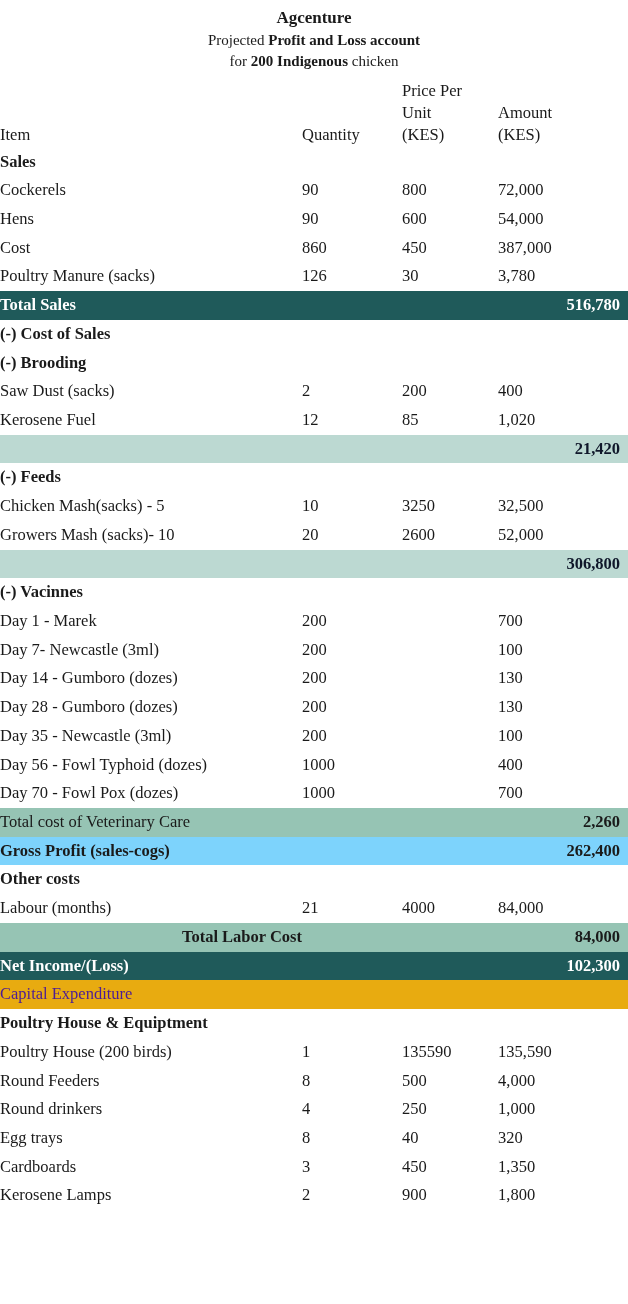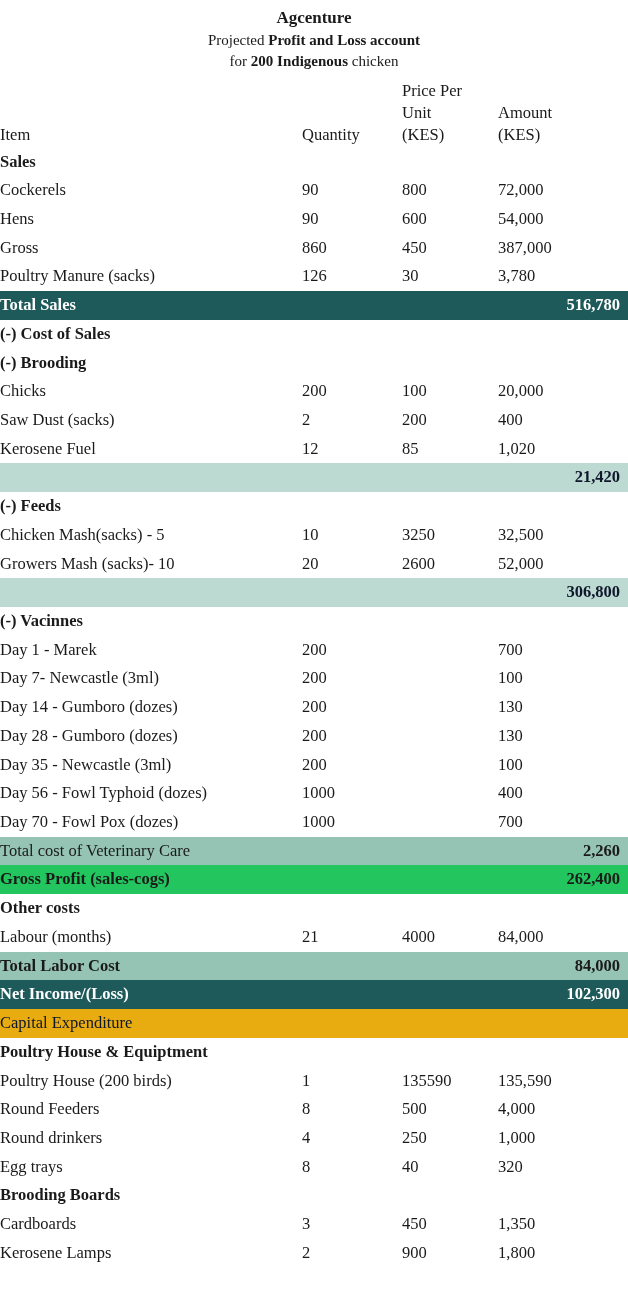--- a/index.html
+++ b/index.html
@@ -63,34 +63,34 @@
   
   tr.band-dark td {
     background: #1f5a5a;
     color: #ffffff;
     font-weight: bold;
   }
   tr.band-mid td {
     background: #96c4b4;
     color: #1a1a1a;
   }
-  tr.band-mid-b td { font-weight: bold; }
+  tr.band-mid-b td { font-weight: bold; text-align: right; }
   tr.band-light td {
     background: #bcd9d2;
     color: #0f172a;
     font-weight: bold;
   }
   tr.band-green td {
-    background: #22c55e;
+    background: #7dd3fc;
     color: #1a1a1a;
     font-weight: bold;
   }
   tr.band-gold td {
     background: #e8ab10;
-    color: #0f172a;
+    color: #4c1d95;
   }
   td.amt.right { text-align: right; padding-right: 8px; }
   td.amt.left  { text-align: left; margin-left: 8px; }
 </style>
 </head>
 <body>
 
 <div class="sheet">
 
   <div class="title-block">
@@ -134,21 +134,21 @@
           <td class="unit">800</td>
           <td class="amt left">72,000</td>
         </tr>
         <tr>
           <td class="item">Hens</td>
           <td class="qty">90</td>
           <td class="unit">600</td>
           <td class="amt left">54,000</td>
         </tr>
         <tr>
-          <td class="item">Gross</td>
+          <td class="item">Cost</td>
           <td class="qty">860</td>
           <td class="unit">450</td>
           <td class="amt left">387,000</td>
         </tr>
         <tr>
           <td class="item">Poultry Manure (sacks)</td>
           <td class="qty">126</td>
           <td class="unit">30</td>
           <td class="amt left">3,780</td>
         </tr>
@@ -162,26 +162,20 @@
           <td class="item bold">(-) Cost of Sales</td>
           <td class="qty"></td>
           <td class="unit"></td>
           <td class="amt left"></td>
         </tr>
         <tr>
           <td class="item bold">(-) Brooding</td>
           <td class="qty"></td>
           <td class="unit"></td>
           <td class="amt left"></td>
-        </tr>
-        <tr>
-          <td class="item">Chicks</td>
-          <td class="qty">200</td>
-          <td class="unit">100</td>
-          <td class="amt left">20,000</td>
         </tr>
         <tr>
           <td class="item">Saw Dust (sacks)</td>
           <td class="qty">2</td>
           <td class="unit">200</td>
           <td class="amt left">400</td>
         </tr>
         <tr>
           <td class="item">Kerosene Fuel</td>
           <td class="qty">12</td>
@@ -332,26 +326,20 @@
           <td class="unit">250</td>
           <td class="amt left">1,000</td>
         </tr>
         <tr>
           <td class="item">Egg trays</td>
           <td class="qty">8</td>
           <td class="unit">40</td>
           <td class="amt left">320</td>
         </tr>
         <tr>
-          <td class="item bold">Brooding Boards</td>
-          <td class="qty"></td>
-          <td class="unit"></td>
-          <td class="amt left"></td>
-        </tr>
-        <tr>
           <td class="item">Cardboards</td>
           <td class="qty">3</td>
           <td class="unit">450</td>
           <td class="amt left">1,350</td>
         </tr>
         <tr>
           <td class="item">Kerosene Lamps</td>
           <td class="qty">2</td>
           <td class="unit">900</td>
           <td class="amt left">1,800</td>

